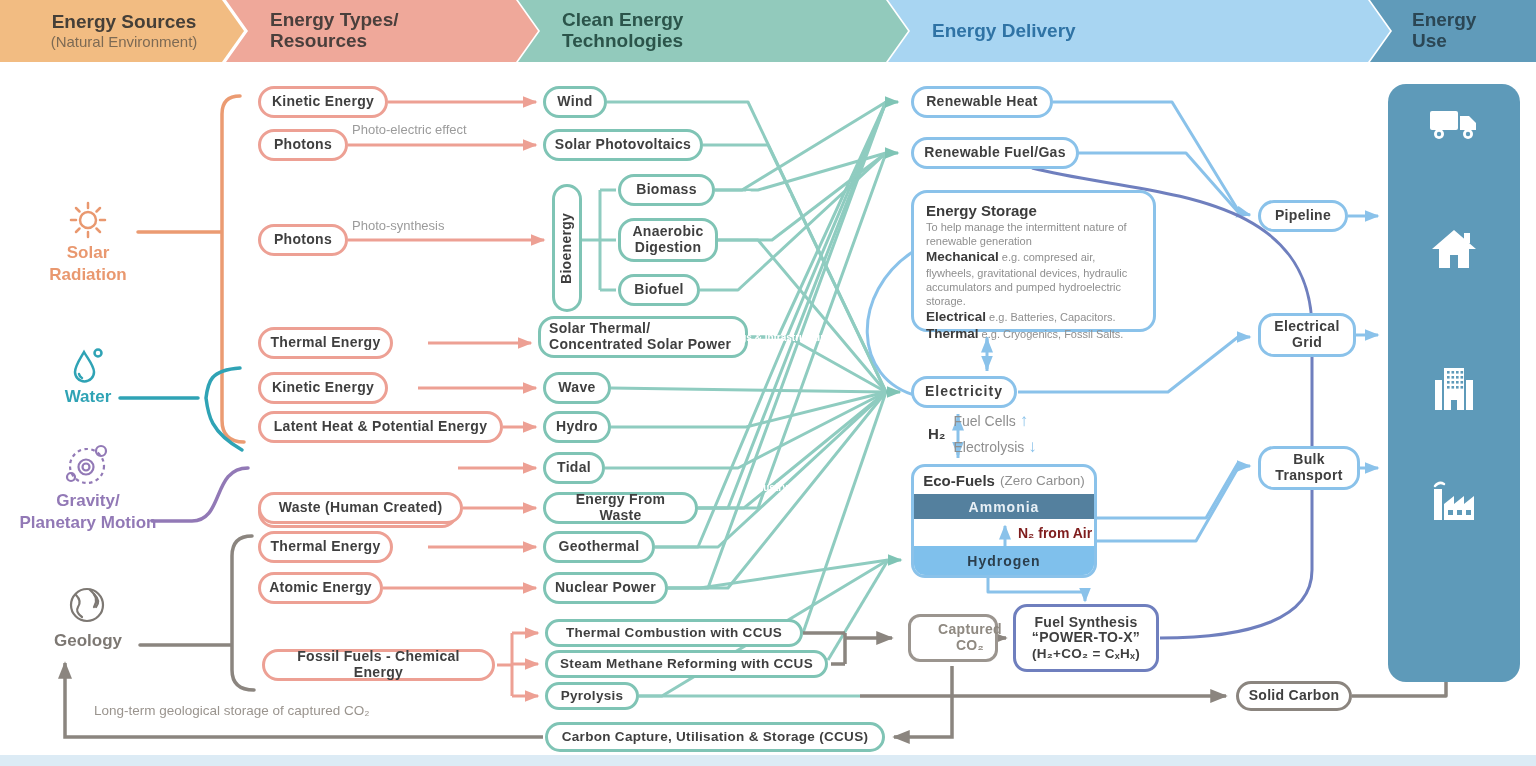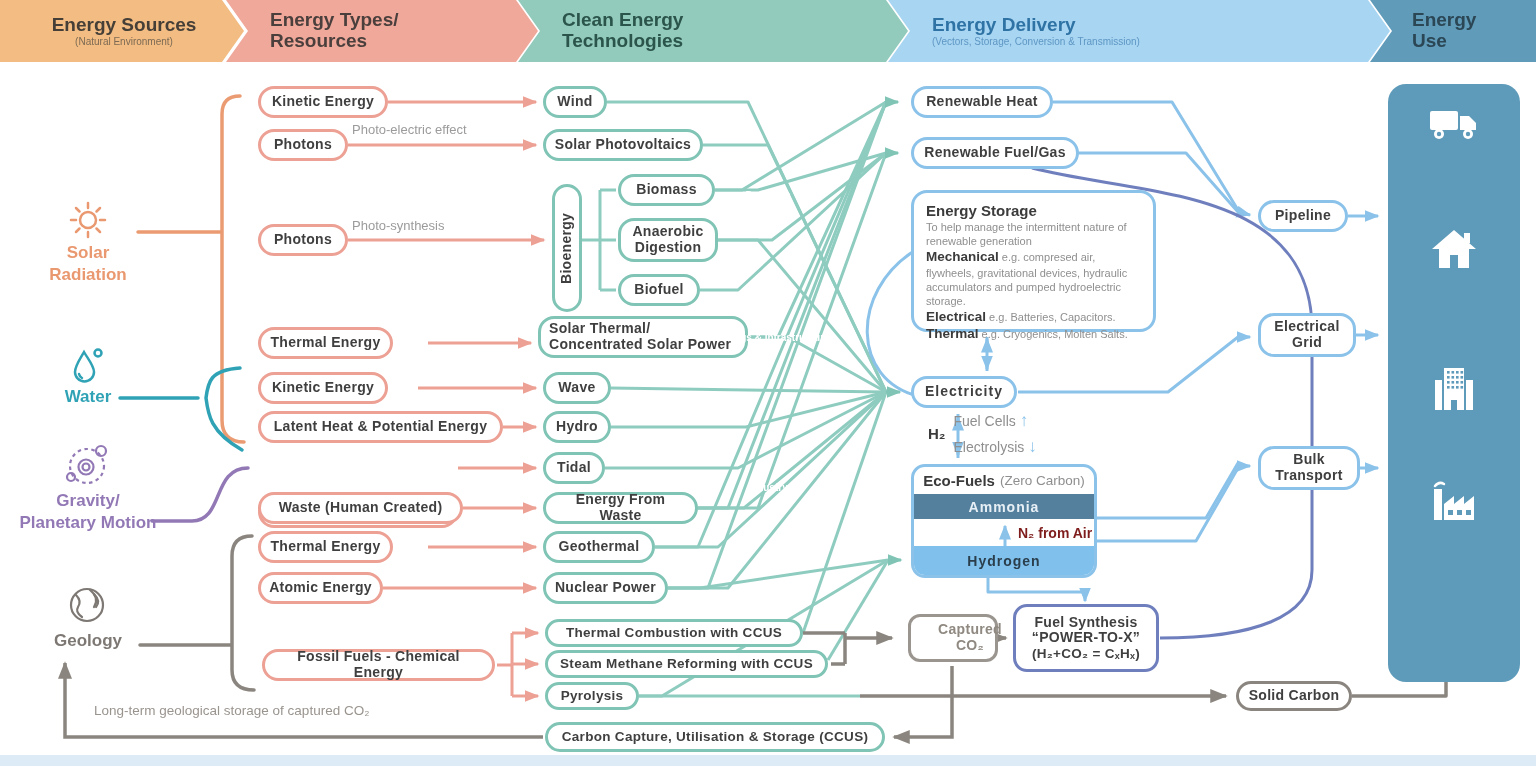--- a/index.html
+++ b/index.html
@@ -3,21 +3,21 @@
 <meta charset="utf-8">
 <style>
   html,body{margin:0;padding:0;background:#fff;}
   #canvas{position:relative;width:1536px;height:766px;background:#fff;overflow:hidden;
           font-family:"Liberation Sans","DejaVu Sans",sans-serif;}
   svg.layer{position:absolute;left:0;top:0;z-index:1;pointer-events:none;}
   svg.overlay{z-index:6;}
   
   .chev{position:absolute;top:0;height:62px;z-index:2;display:flex;flex-direction:column;justify-content:center;box-sizing:border-box;}
   .chev .t{font-weight:bold;font-size:19px;line-height:1.08;}
-  .chev .s{font-size:10px;margin-top:1px;}
+  .chev .s{font-size:15px;margin-top:1px;}
   .cut-mid{clip-path:polygon(0 0,calc(100% - 22px) 0,100% 50%,calc(100% - 22px) 100%,0 100%,22px 50%);}
   .cut-first{clip-path:polygon(0 0,calc(100% - 22px) 0,100% 50%,calc(100% - 22px) 100%,0 100%);}
   .cut-last{clip-path:polygon(0 0,100% 0,100% 100%,0 100%,22px 50%);}
   
   .pill{position:absolute;z-index:3;box-sizing:border-box;background:#fff;border-radius:16px;
         display:flex;align-items:center;justify-content:center;text-align:center;
         font-weight:bold;font-size:14px;color:#3f3f3f;letter-spacing:.3px;line-height:1.12;padding:2px 8px;}
   .p-s{border:3px solid #eda094;}
   .p-t{border:3px solid #7fc4b5;}
   .p-b{border:3px solid #8ac2ea;}
@@ -168,21 +168,20 @@
     <div class="s" style="padding-right:26px;color:#7d6a54;">(Natural Environment)</div>
   </div>
   <div class="chev cut-mid" style="left:226px;width:312px;background:#efa89a;padding-left:44px;color:#4a3f3c;">
     <div class="t" style="width:170px;">Energy Types/ Resources</div>
   </div>
   <div class="chev cut-mid" style="left:518px;width:390px;background:#92cabc;padding-left:44px;color:#2b544a;">
     <div class="t" style="width:180px;">Clean Energy Technologies</div>
   </div>
   <div class="chev cut-mid" style="left:888px;width:502px;background:#a8d5f2;padding-left:44px;color:#2f73a5;">
     <div class="t">Energy Delivery</div>
-    <div class="s" style="color:#5e97c4;">(Vectors, Storage, Conversion &amp; Transmission)</div>
   </div>
   <div class="chev cut-last" style="left:1370px;width:166px;background:#609bba;padding-left:42px;color:#2b4654;">
     <div class="t" style="width:80px;">Energy Use</div>
   </div>
 
   <div class="icnbox" style="left:64px;top:196px;">
     <svg width="48" height="48" viewBox="0 0 48 48" fill="none" stroke="#e9986f" stroke-width="2.5" stroke-linecap="round">
       <circle cx="24" cy="24" r="8"></circle>
       <path d="M36,24 H41 M32.5,32.5 L36,36 M24,36 V41 M15.5,32.5 L12,36 M12,24 H7 M15.5,15.5 L12,12 M24,12 V7 M32.5,15.5 L36,12"></path>
     </svg>
@@ -252,21 +251,21 @@
   <div class="pill p-t f13" style="left:545px;top:722px;width:340px;height:30px;">Carbon Capture, Utilisation &amp; Storage (CCUS)</div>
 
   <div class="pill p-b" style="left:911px;top:86px;width:142px;height:32px;">Renewable Heat</div>
   <div class="pill p-b" style="left:911px;top:137px;width:168px;height:32px;">Renewable Fuel/Gas</div>
 
   <div id="esbox" style="left:911px;top:190px;width:245px;height:142px;">
     <div class="bt">Energy Storage</div>
     <div>To help manage the intermittent nature of renewable generation</div>
     <div><span class="bl">Mechanical</span> <span>e.g. compresed air, flywheels, gravitational devices, hydraulic accumulators and pumped hydroelectric storage.</span></div>
     <div><span class="bl">Electrical</span> <span>e.g. Batteries, Capacitors.</span></div>
-    <div><span class="bl">Thermal</span> <span>e.g. Cryogenics, Molten Salts.</span></div>
+    <div><span class="bl">Thermal</span> <span>e.g. Cryogenics, Fossil Salts.</span></div>
   </div>
 
   <div class="pill p-b" style="left:911px;top:376px;width:106px;height:32px;letter-spacing:1px;">Electricity</div>
 
   <div style="position:absolute;z-index:3;left:928px;top:408px;width:180px;display:flex;align-items:center;gap:8px;">
     <span style="font-weight:bold;color:#3b3b3b;font-size:15px;">H₂</span>
     <span style="color:#8f8f8f;font-size:14px;line-height:1.5;">
       <span>Fuel Cells</span>
       <span style="color:#8ac2ea;font-weight:bold;font-size:17px;">↑</span><br>
       <span>Electrolysis</span>

